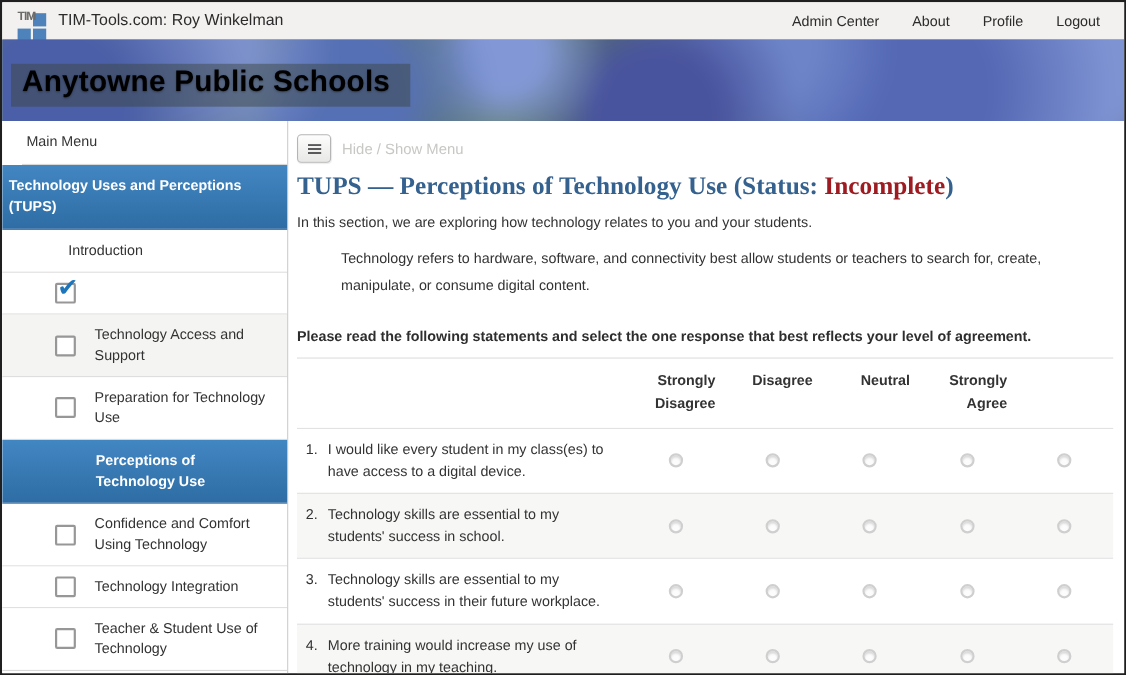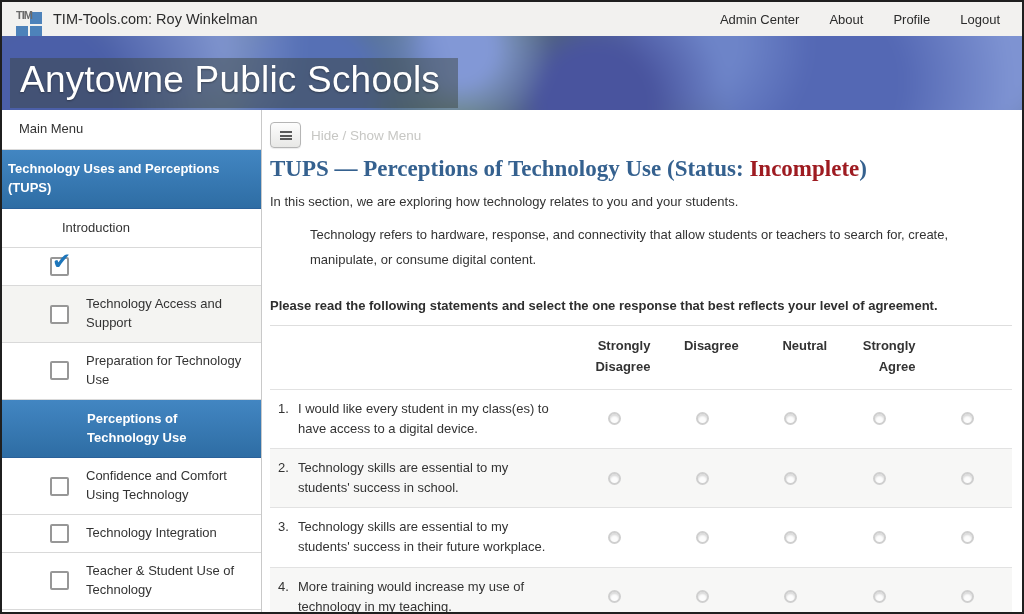--- a/index.html
+++ b/index.html
@@ -27,27 +27,27 @@
       radial-gradient(circle at 45% 28%, #8298d6 0 6%, transparent 16%),
       radial-gradient(circle at 58% 78%, #49549e 0 9%, transparent 21%),
       radial-gradient(circle at 67% 22%, #6d84c8 0 7%, transparent 17%),
       radial-gradient(circle at 79% 58%, #5468b4 0 10%, transparent 23%),
       radial-gradient(circle at 92% 28%, #7e93d2 0 8%, transparent 19%),
       radial-gradient(circle at 88% 88%, #3a4a8e 0 7%, transparent 17%),
       radial-gradient(circle at 50% 50%, #62791f00 0 1%, transparent 2%),
       linear-gradient(95deg, #5e7a55 0%, #6b8a60 22%, #58764f 48%, #66845c 74%, #53714c 100%);
   }
   .banner-band { position:absolute; left:8px; top:22px; background:rgba(58,68,62,.48); padding:1px 18px 7px 10px; }
-  .banner-band .school { color:#ffffff; font-size:37px; font-weight:normal; letter-spacing:.2px; text-shadow:0 1px 2px rgba(0,0,0,.35); }
+  .banner-band .school { color:#000000; font-size:27px; font-weight:bold; letter-spacing:.2px; text-shadow:0 1px 2px rgba(0,0,0,.35); }
 
   
   .layout { display:flex; height:502px; background:#fff; }
   .sidebar { width:260px; flex:0 0 260px; border-right:1px solid #c9c9c9; background:#fff; }
   .sb-item { border-bottom:1px solid #d9d9d9; font-size:13px; color:#333; display:flex; align-items:center; cursor:pointer; background:#fff; }
-  .sb-item.s-root    { padding:10px 17px; }
+  .sb-item.s-root    { padding:10px 4px;margin-left:18px; }
   .sb-item.s-sub     { padding:10px 12px 10px 60px; }
   .sb-item.s-section-header { background:linear-gradient(#4286c2,#2e6da4); color:#fff; font-weight:bold; justify-content:center; padding:10px 6px; border-bottom:1px solid #2a619a; }
   .sb-item.s-active-sub { background:linear-gradient(#4286c2,#2e6da4); color:#fff; font-weight:bold; padding:10px 12px 10px 85px; border-bottom:1px solid #2a619a; }
   .sb-item.s-checkbox { padding:9px 14px 9px 48px; }
   .sb-item.shaded { background:#f4f4f2; }
   .cb { width:19px; height:19px; border:2px solid #979797; border-radius:2px; background:#fff; flex:0 0 auto; margin-right:17px; position:relative; }
   .cb.on::after { content:"✔"; position:absolute; left:0px; top:-11px; font-size:23px; font-weight:bold; color:#1d76bb; }
   .sb-label { line-height:1.45; }
 
   
@@ -151,21 +151,21 @@
       <div class="menu-toggle-row">
         <div class="menu-toggle-btn">
           <span class="bars"></span>
         </div>
         <span class="menu-toggle-label">Hide / Show Menu</span>
       </div>
 
       <div class="page-title"><span>TUPS — Perceptions of Technology Use (Status: </span><span class="status">Incomplete</span><span>)</span></div>
 
       <p class="intro-text">In this section, we are exploring how technology relates to you and your students.</p>
-      <p class="definition-text">Technology refers to hardware, response, and connectivity that allow students or teachers to search for, create, manipulate, or consume digital content.</p>
+      <p class="definition-text">Technology refers to hardware, software, and connectivity best allow students or teachers to search for, create, manipulate, or consume digital content.</p>
       <p class="instruction-text">Please read the following statements and select the one response that best reflects your level of agreement.</p>
 
       <div class="survey">
         <div class="trow header">
           <div class="cell"></div>
         <div class="cell hcell">Strongly Disagree</div>
             <div class="cell hcell">Disagree</div>
             <div class="cell hcell">Neutral</div>
             <div class="cell hcell">Strongly Agree</div>
           </div>

